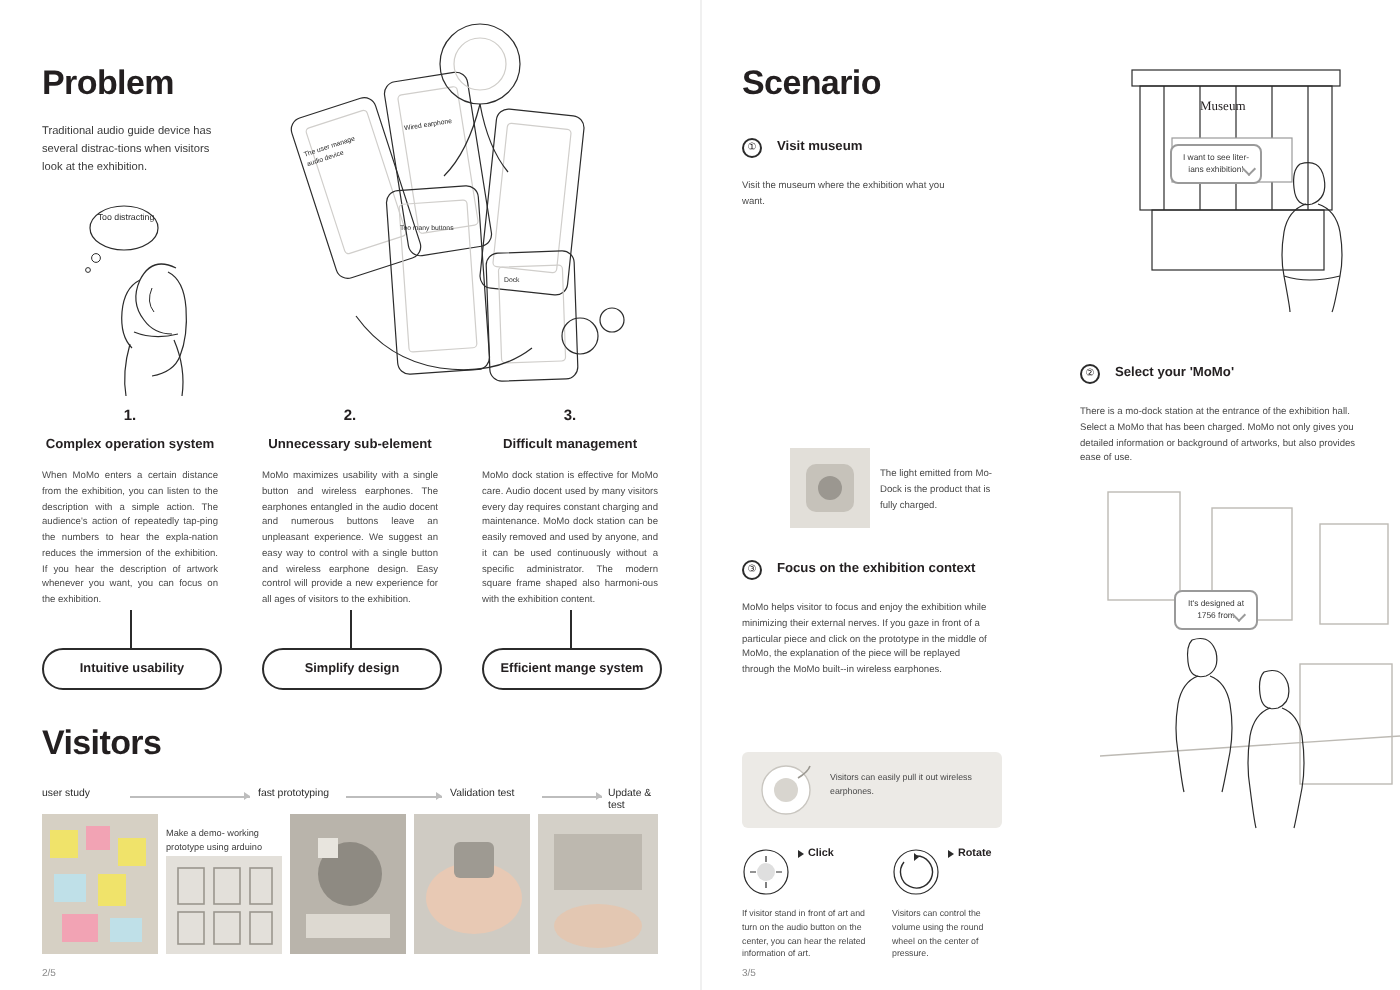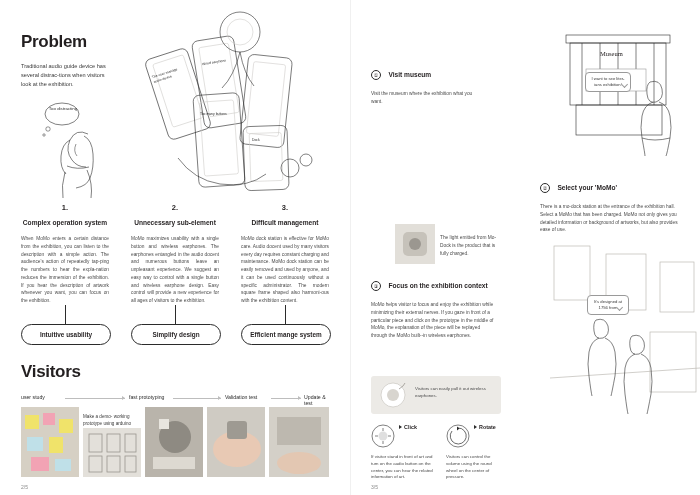--- a/index.html
+++ b/index.html
@@ -210,20 +210,21 @@
         <rect x="8" y="10" width="44" height="28" fill="#bdb8af"></rect>
           <ellipse cx="30" cy="56" rx="22" ry="11" fill="#e3c7b2"></ellipse>
         </svg>
     </div>
 
     <div class="page-num" style="left:21px;">2/5</div>
   </div>
 
   <div class="right-page">
 
+    <h1 class="section" style="position:absolute;left:21px;top:32px;">Scenario</h1>
 
     <div style="position:absolute;left:21px;top:65px;width:120px;">
       <span class="step-num">①</span>
       <span class="step-title">Visit museum</span>
       <div class="step-body" style="margin-top:7px;width:104px;">Visit the museum where the exhibition what you want.</div>
     </div>
 
     <div style="position:absolute;left:202px;top:25px;width:130px;height:120px;">
       <svg width="130" height="120" viewBox="0 0 130 120">
         <g fill="none" stroke="#2b2b2b" stroke-width="0.6">

